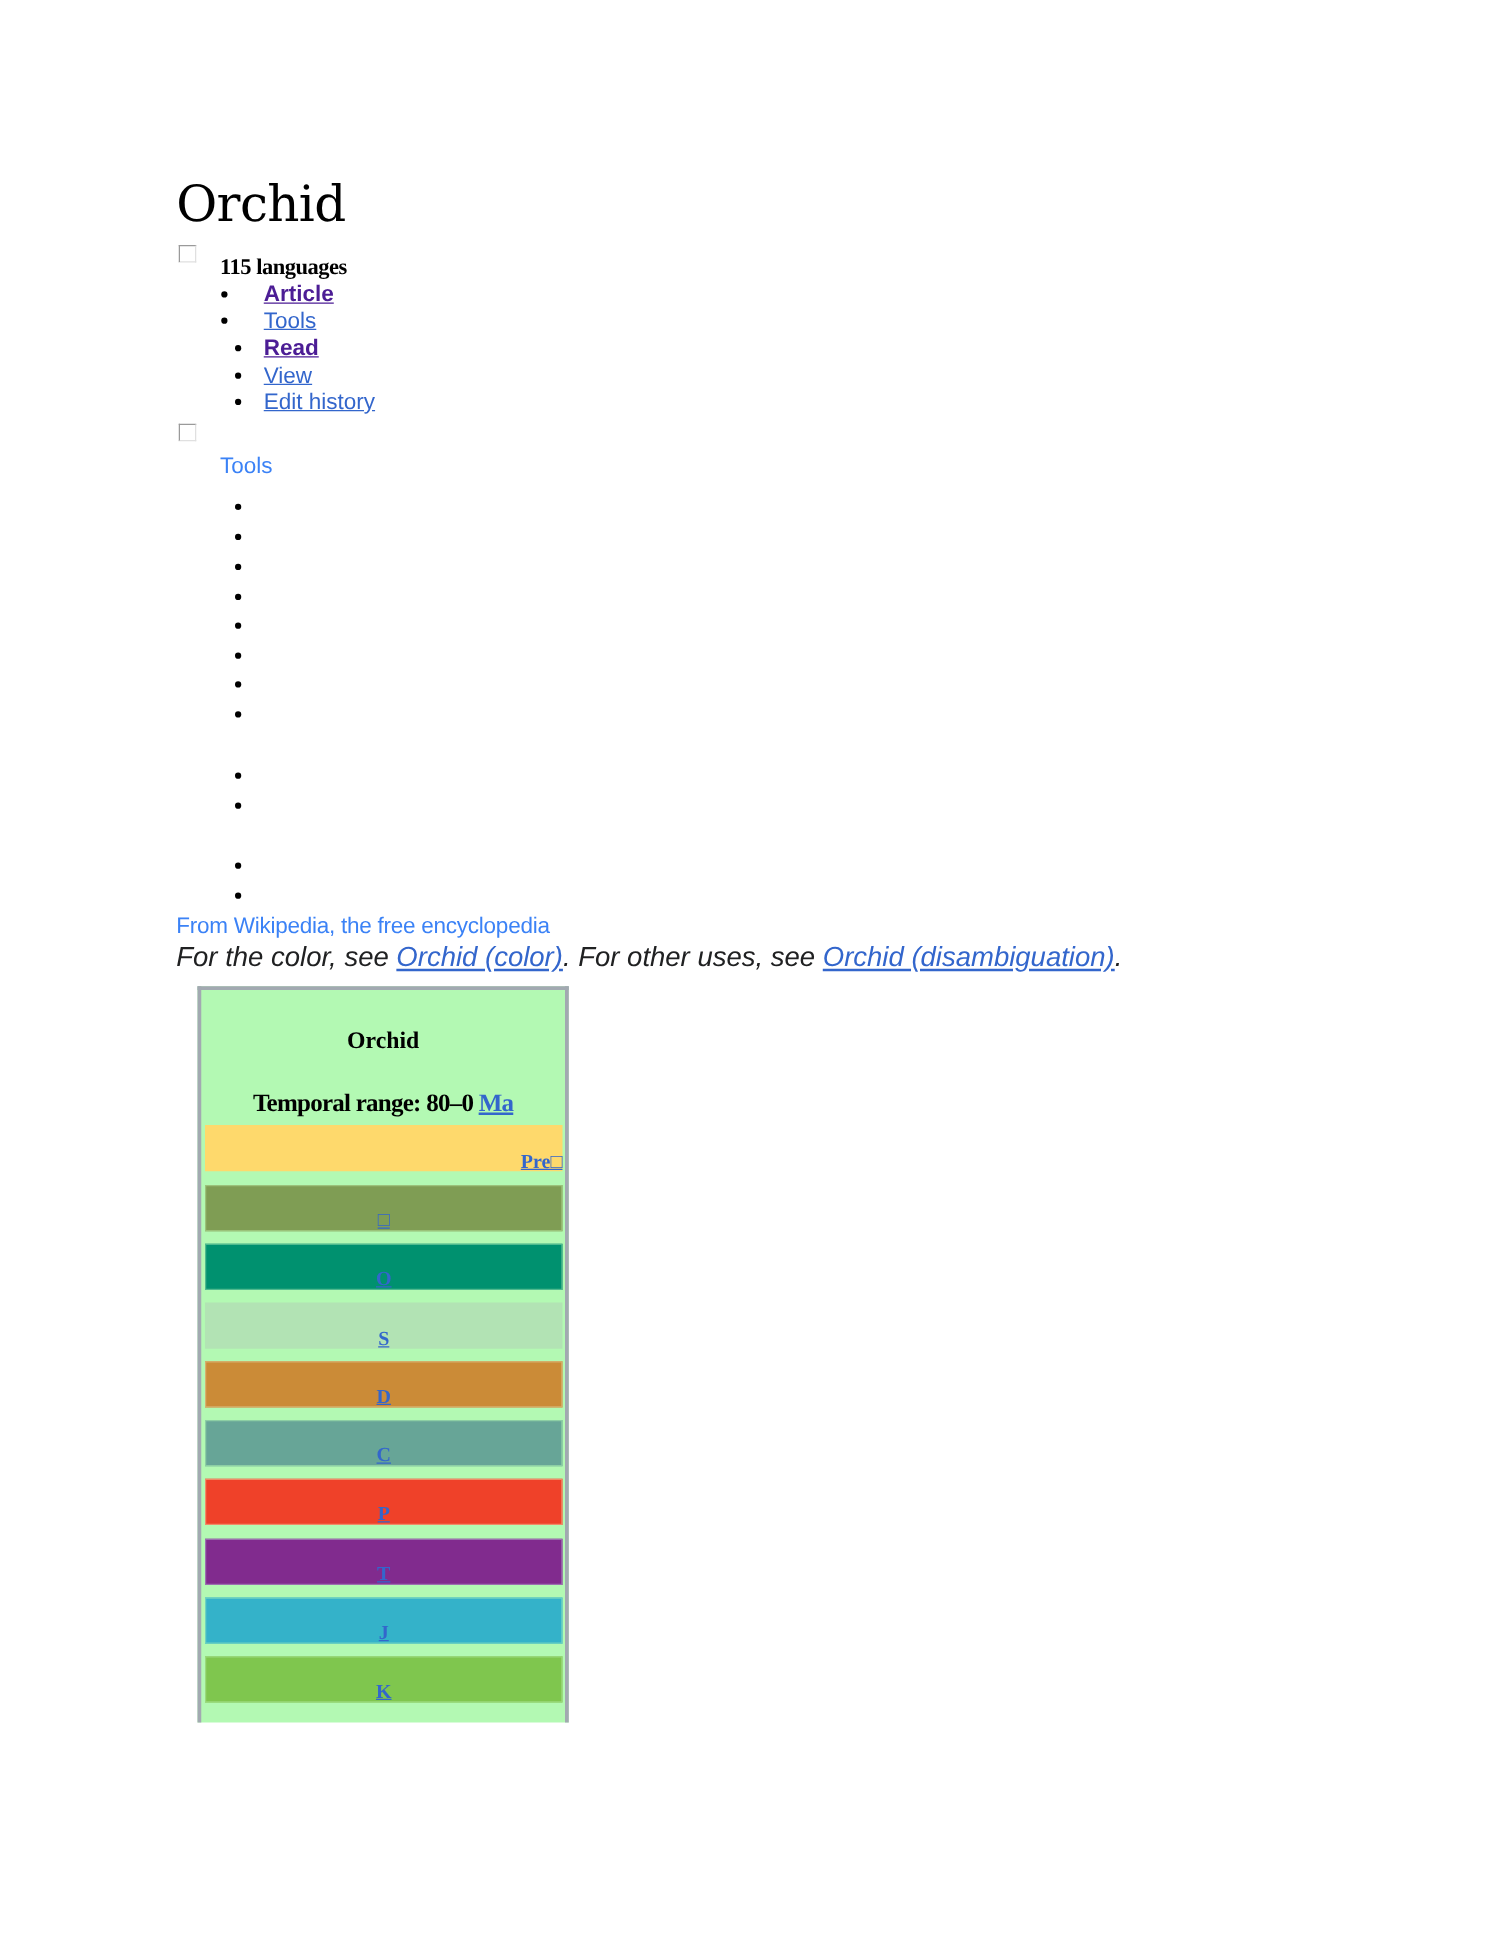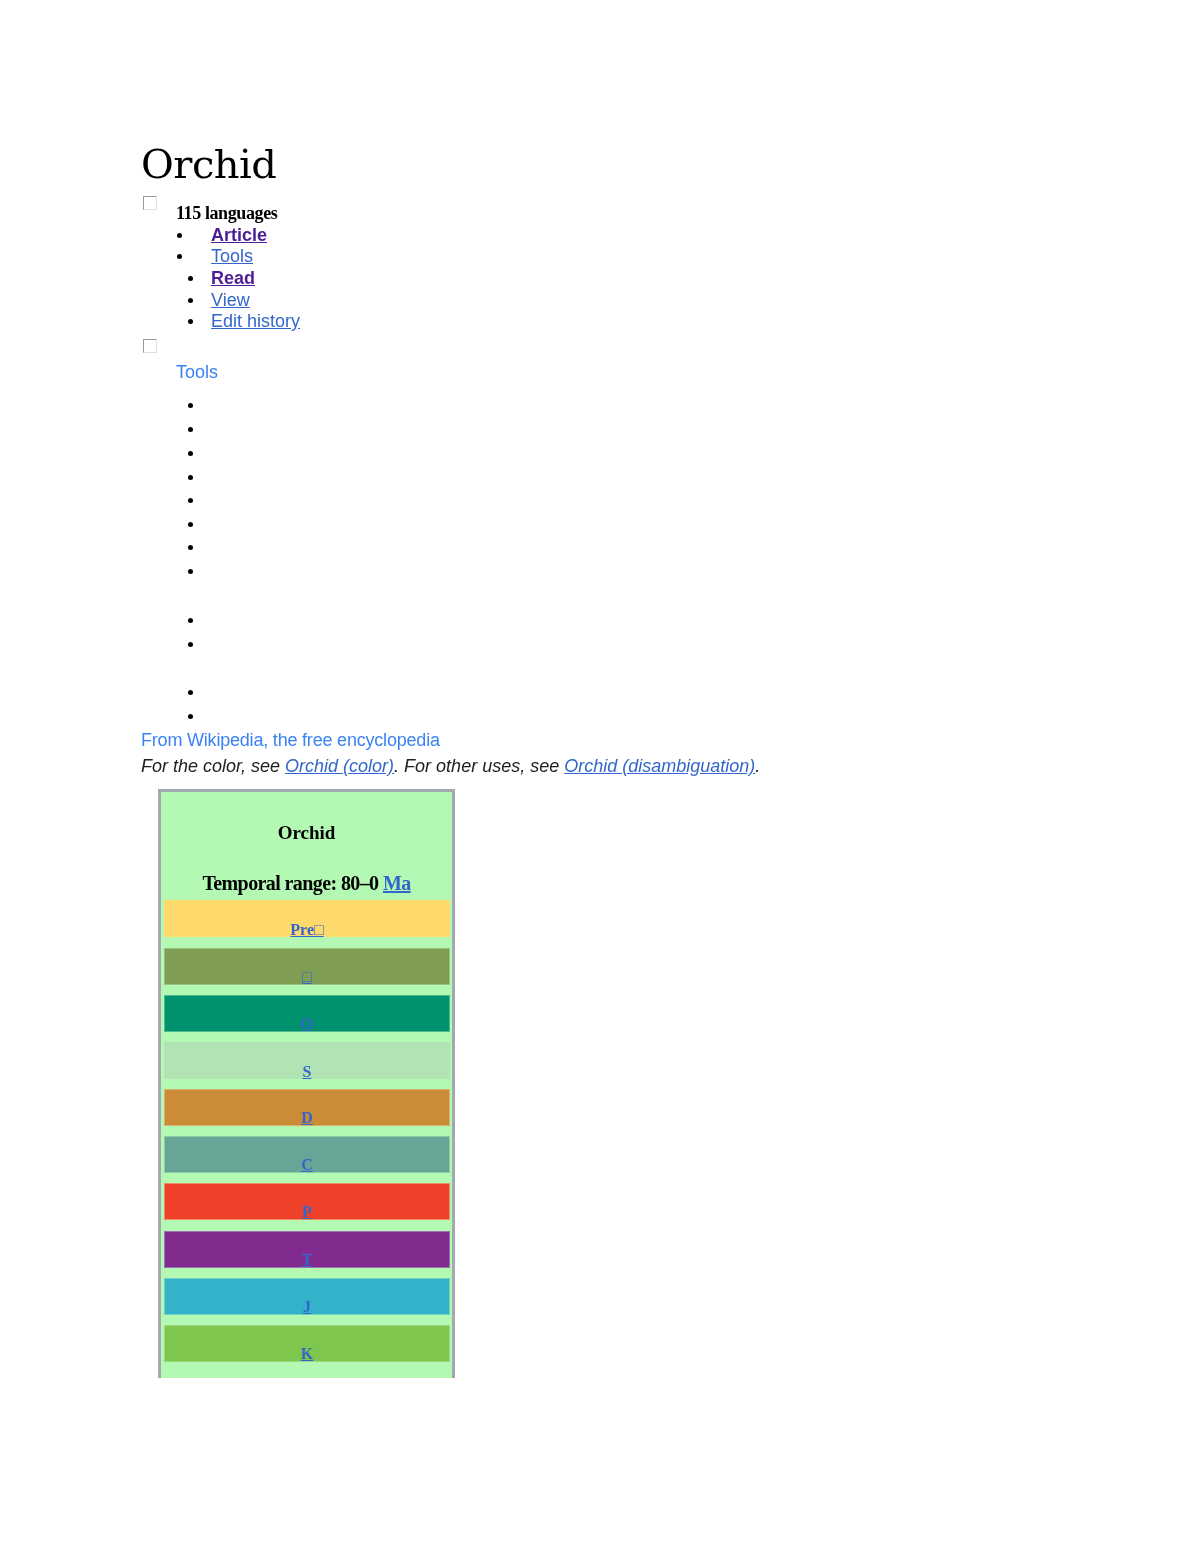--- a/index.html
+++ b/index.html
@@ -6,27 +6,27 @@
   body { width: 1200px; height: 1553px; position: relative; overflow: hidden; color: #000; }
   .abs { position: absolute; }
   .title { left: 141px; top: 138px; font-family: "DejaVu Serif", "Liberation Serif", serif; font-size: 40px; line-height: 52px; letter-spacing: -0.5px; }
   .chk { width: 14px; height: 14px; border: 1px solid #9a9a9a; border-right-color:#e0e0e0; border-bottom-color:#e0e0e0; background:#fff; box-sizing: border-box; }
   .serif { font-family: "Liberation Serif", "DejaVu Serif", serif; font-weight: bold; }
   .sans { font-family: "Liberation Sans", "DejaVu Sans", sans-serif; }
   .t18 { font-size: 18px; line-height: 22px; }
   .bullet { width: 5px; height: 5px; border-radius: 50%; background: #000; }
   a, .link { color: #3366cc; text-decoration: underline; }
   .dark-link { color: #4c1d95; text-decoration: underline; font-weight: bold; }
-  .hatnote { left: 141px; top: 752px; font-style: italic; font-size: 18px; line-height: 28px; color:#202122; }
+  .hatnote { left: 141px; top: 752px; font-style: italic; font-size: 22px; line-height: 28px; color:#202122; }
   .infobox { left: 158px; top: 789px; width: 297px; height: 589px; background: #b3f9b3; border-left: 3px solid #a2a9b1; border-right: 3px solid #a2a9b1; border-top: 3px solid #a2a9b1; box-sizing: border-box; overflow: hidden; }
   .ib-title { position: absolute; left: 0; right: 0; top: 30px; text-align: center; font-family: "Liberation Serif", "DejaVu Serif", serif; font-weight: bold; font-size: 19px; }
   .ib-range { position: absolute; left: 0; right: 0; top: 80px; text-align: center; font-family: "Liberation Serif", "DejaVu Serif", serif; font-weight: bold; font-size: 20px; letter-spacing: -0.6px; }
   .band { position: absolute; left: 3px; width: 286px; height: 37px; box-sizing: border-box; font-family: "Liberation Serif", "DejaVu Serif", serif; font-weight: bold; font-size: 16px; }
   .band .lbl { position: absolute; left: 0; right: 0; bottom: -2px; text-align: center; }
-  .band.pre .lbl { text-align: center; }
+  .band.pre .lbl { text-align: right; }
 </style>
 </head>
 <body>
 
 <h1 class="abs title" style="margin:0;font-weight:normal;">Orchid</h1>
 
 <div class="abs chk" style="left:143px;top:196px;"></div>
 <div class="abs serif t18" style="left:176px;top:202px;letter-spacing:-0.4px;">115 languages</div>
 
 <div class="abs bullet" style="left:177px;top:233px;"></div>

